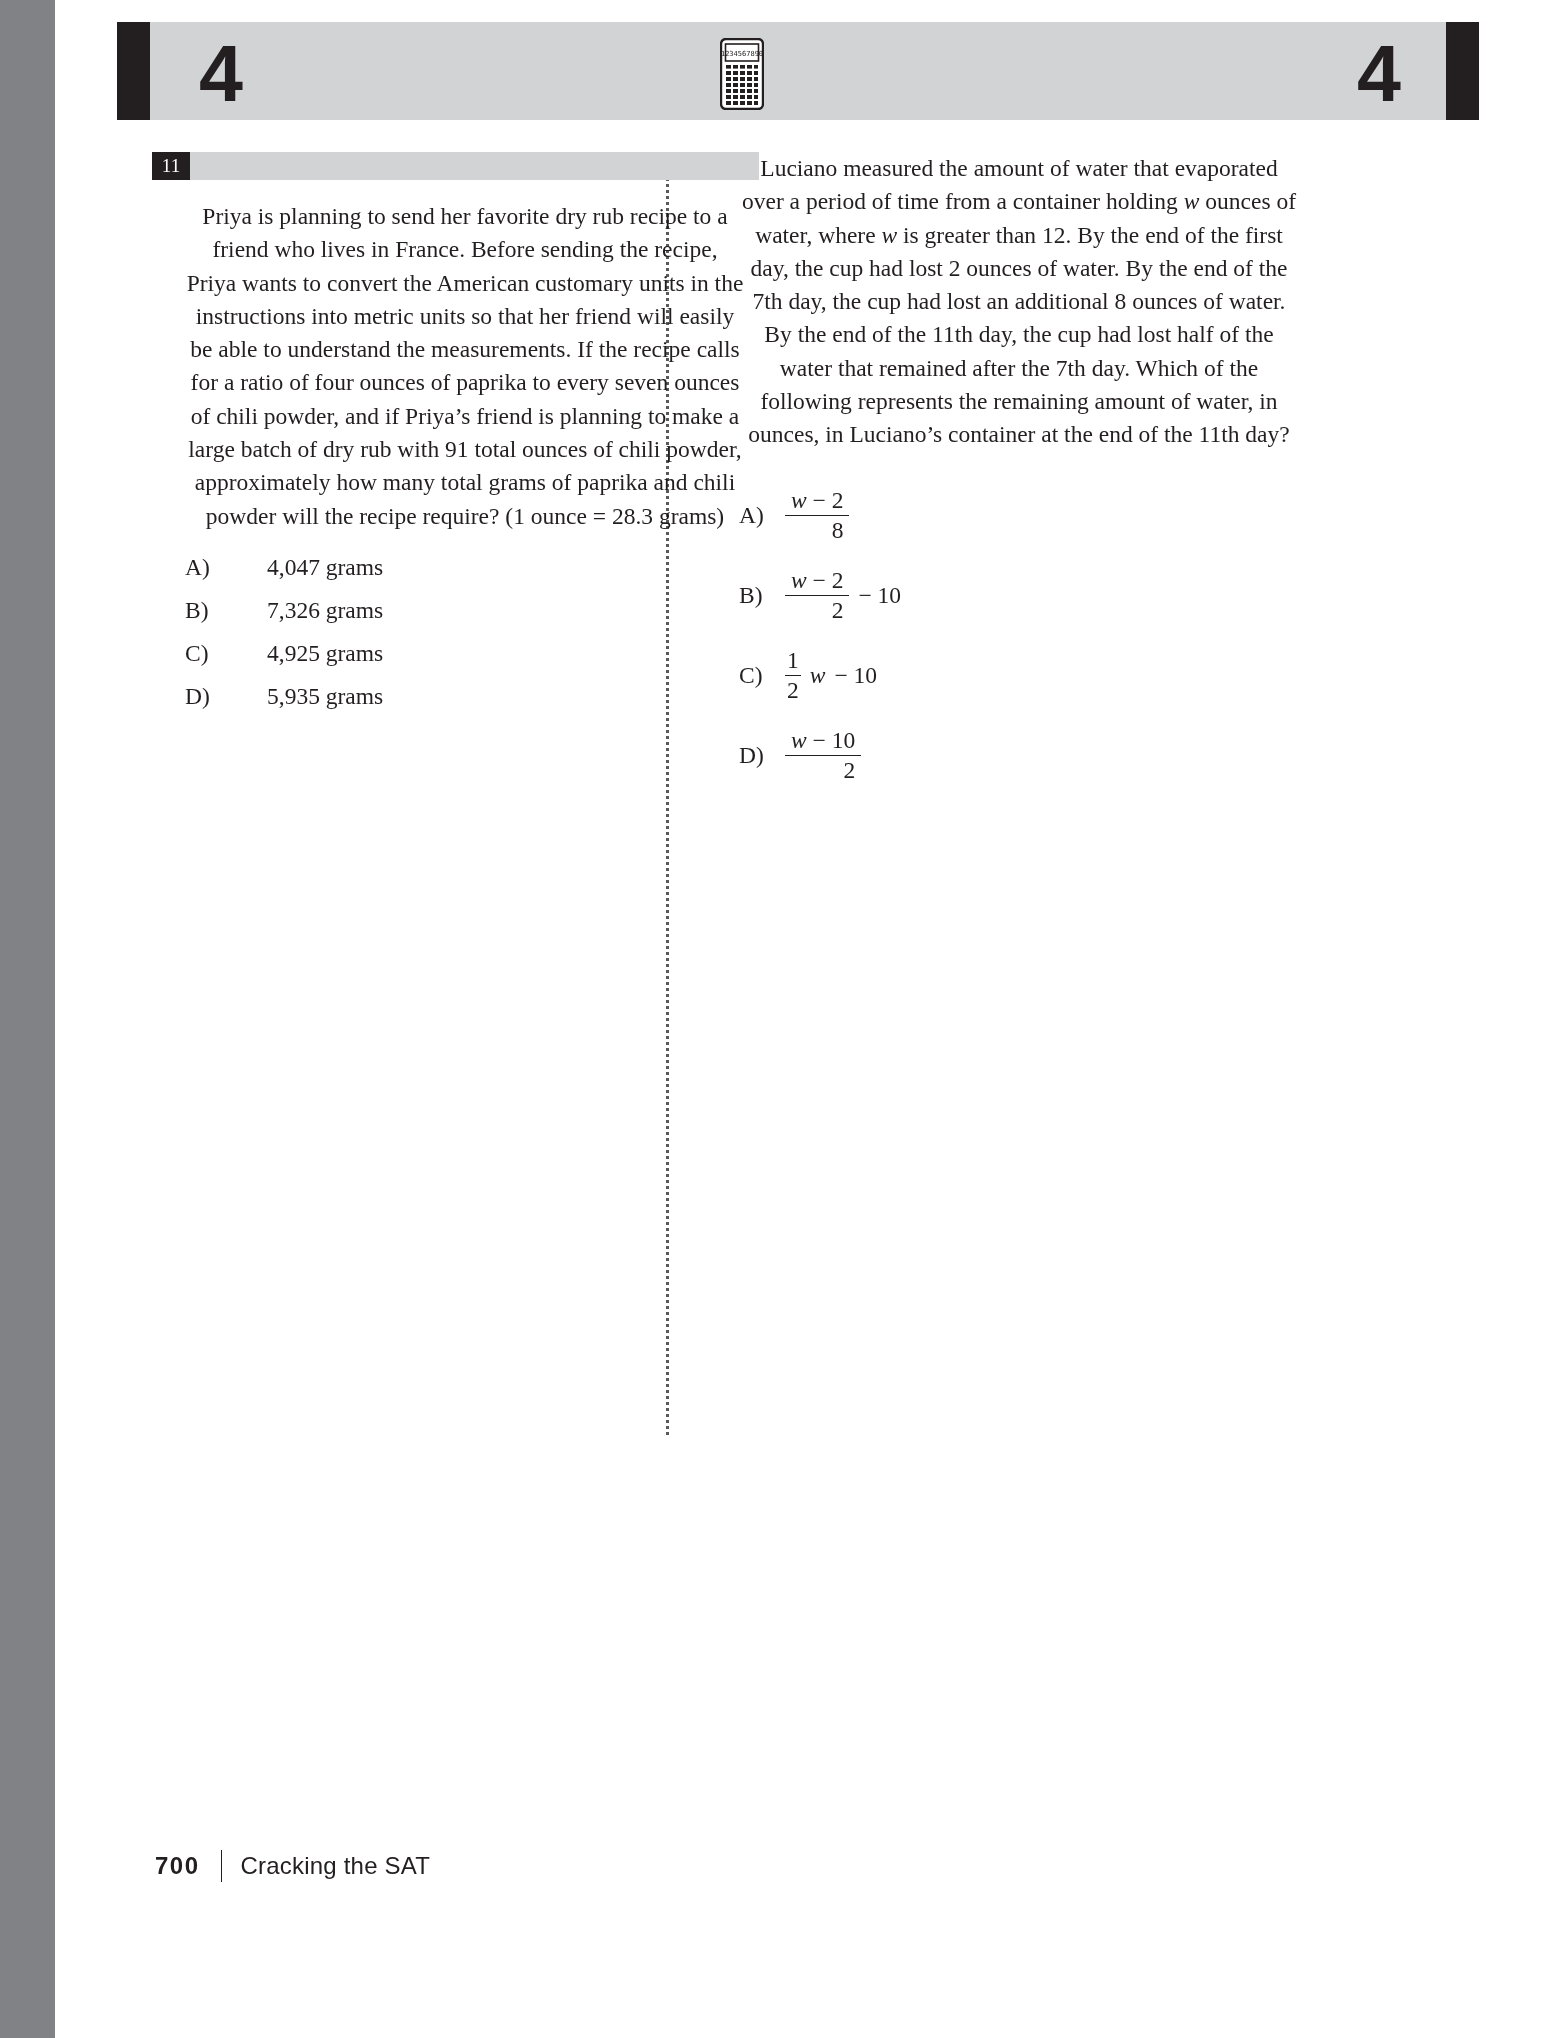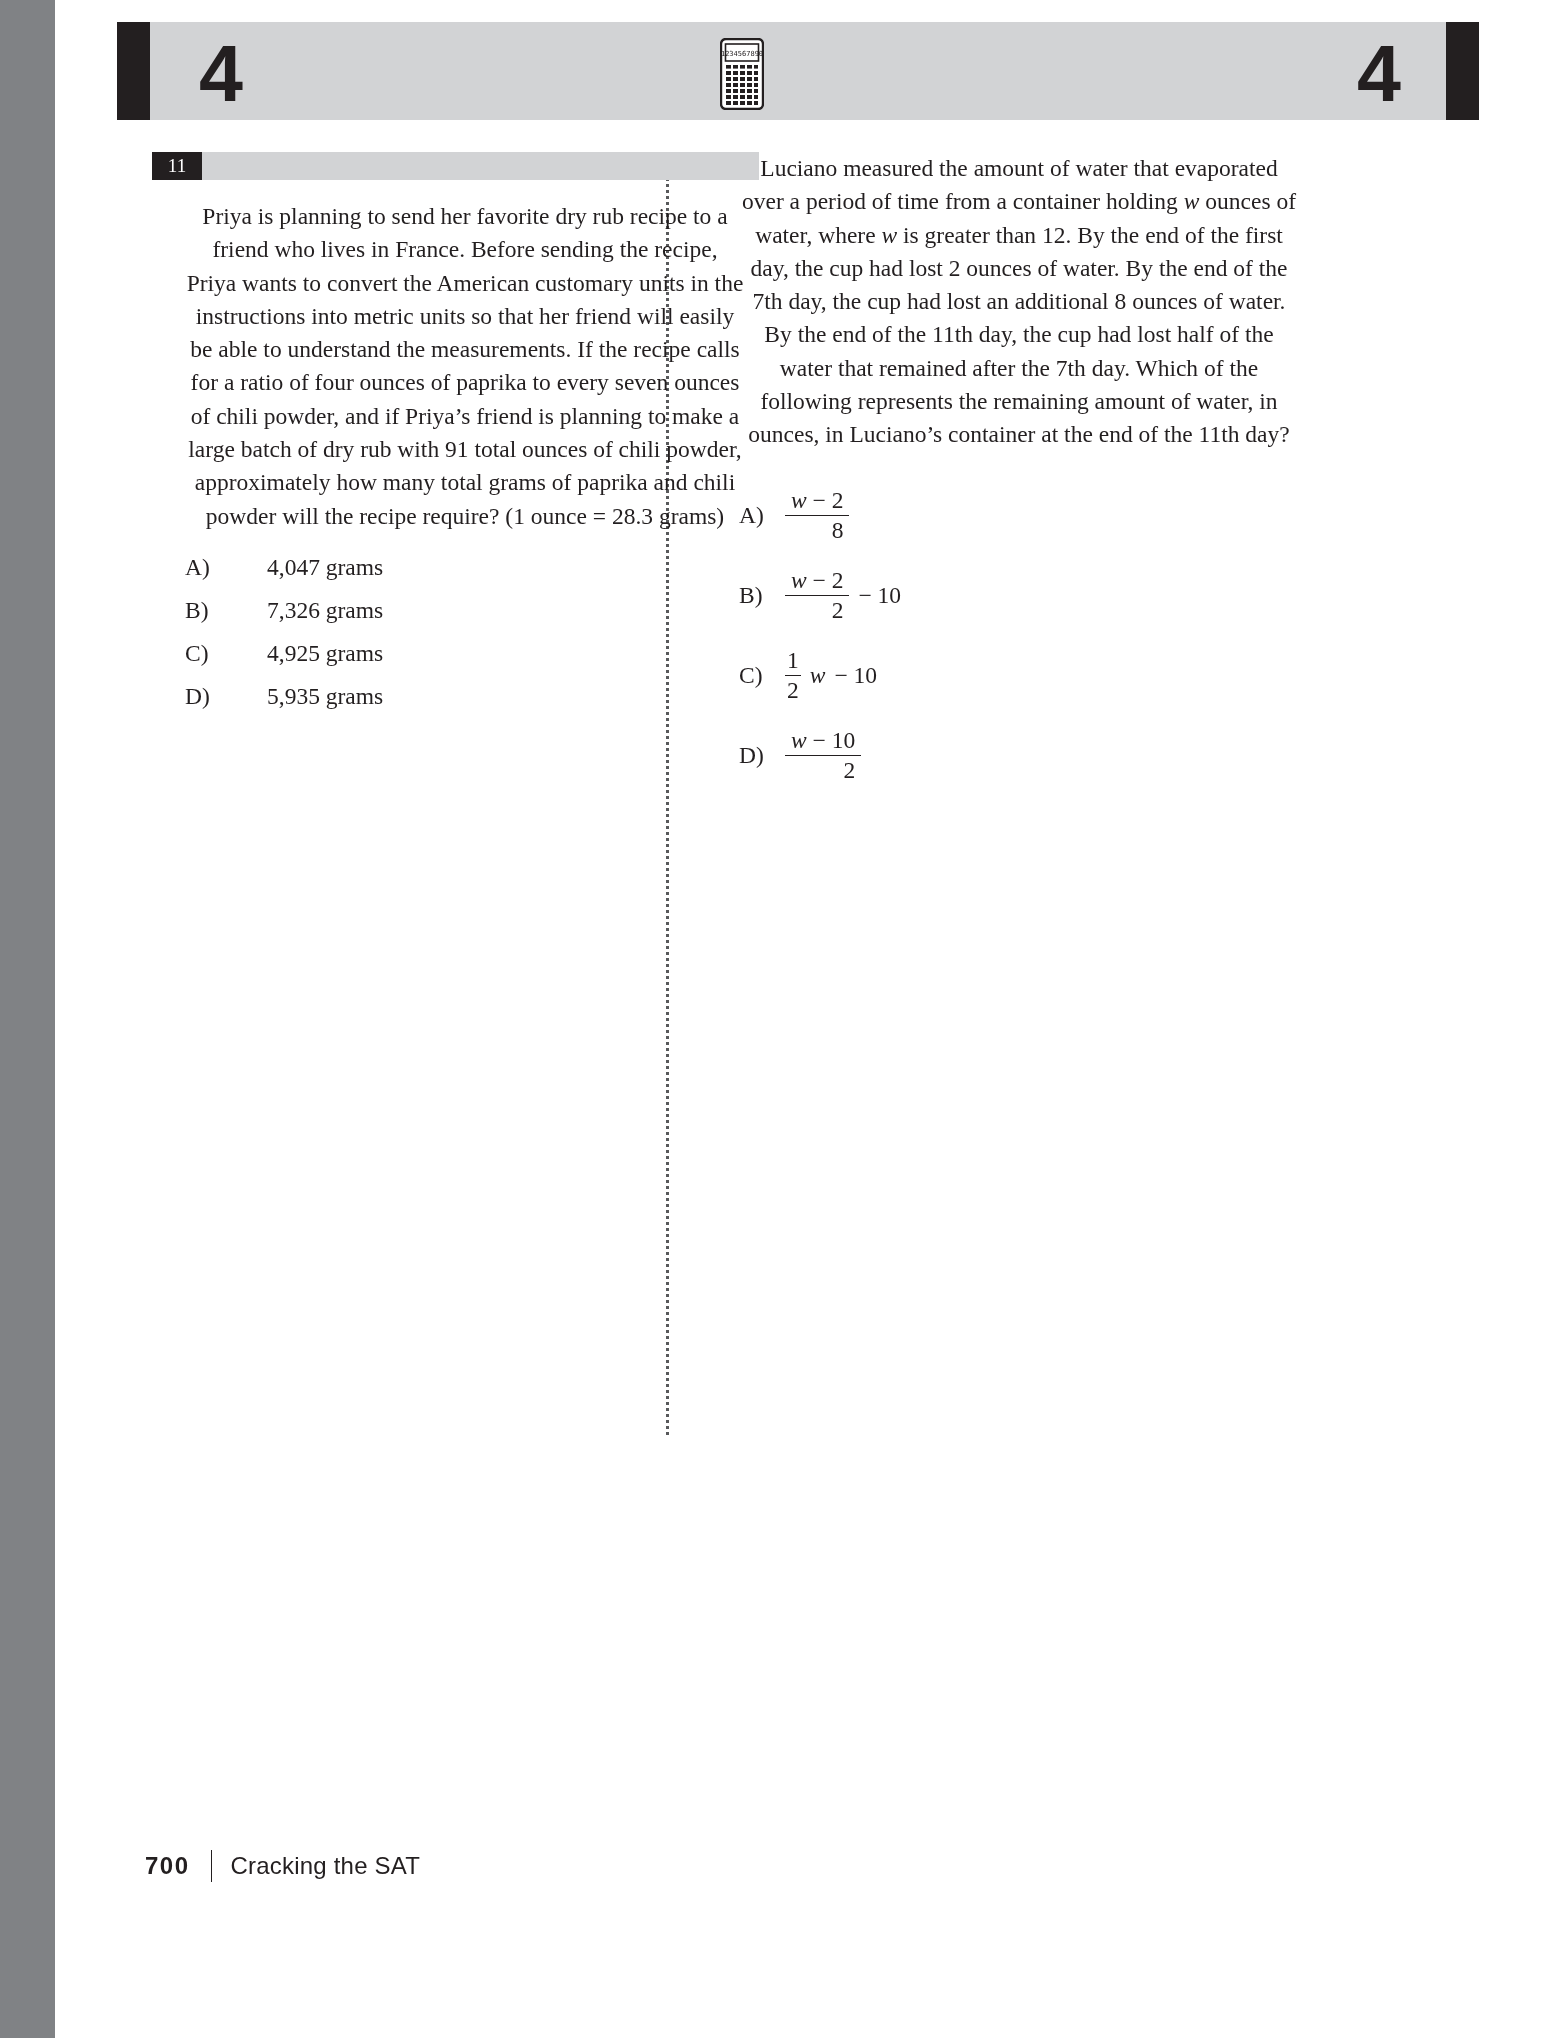--- a/index.html
+++ b/index.html
@@ -112,21 +112,21 @@
   .qbanner {
     position: relative;
     height: 28px;
     background: #d2d3d5;
     margin-bottom: 20px;
   }
   .qnum {
     position: absolute;
     left: 0;
     top: 0;
-    width: 50px;
+    width: 38px;
     height: 28px;
     background: #231f20;
     color: #ffffff;
     font-family: "Liberation Serif", serif;
     font-size: 19px;
     line-height: 28px;
     text-align: center;
   }
 
   
@@ -222,21 +222,21 @@
     color: #ffffff;
     font-family: "Liberation Sans", sans-serif;
     font-size: 26px;
     font-weight: bold;
     letter-spacing: 0.5px;
   }
 
   
   .footer {
     position: absolute;
-    left: 90px;
+    left: 100px;
     top: 1850px;
     display: flex;
     align-items: center;
     font-family: "Liberation Sans", sans-serif;
     color: #231f20;
   }
   .footer-page {
     font-size: 24px;
     font-weight: bold;
     letter-spacing: 1.5px;

